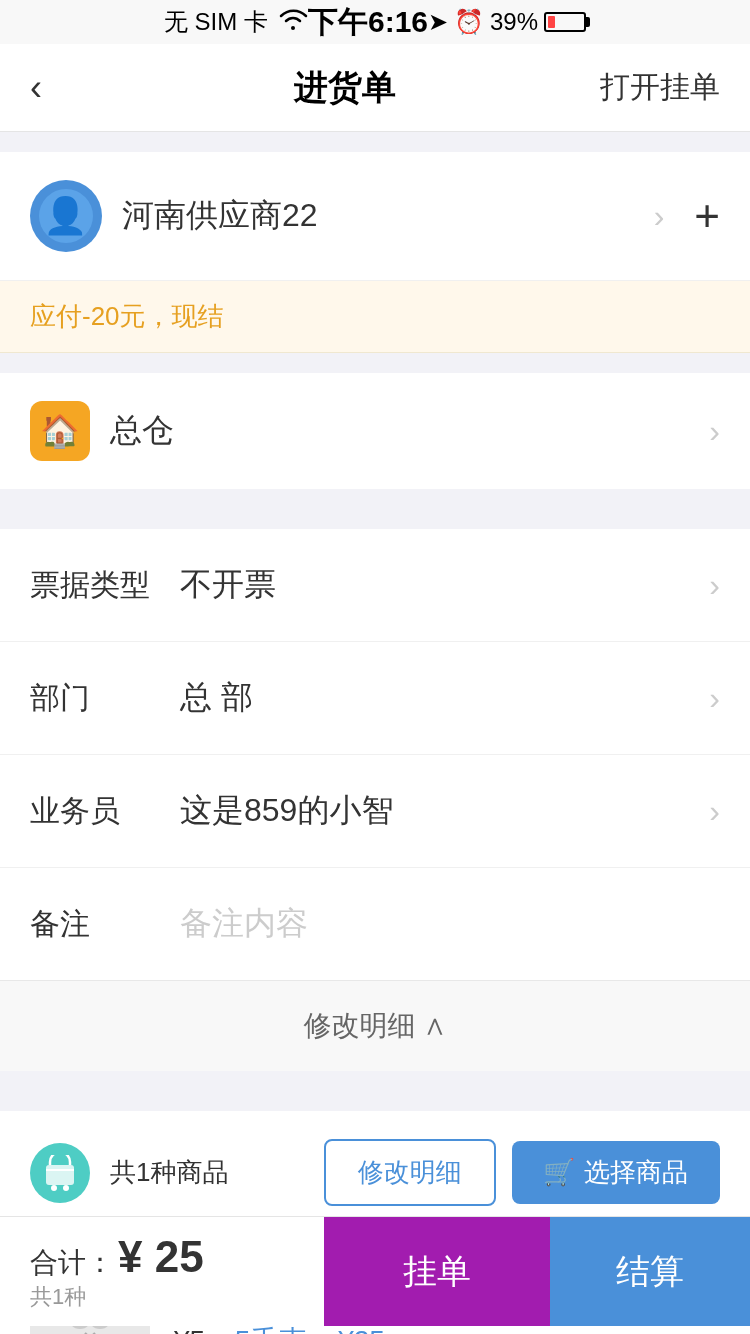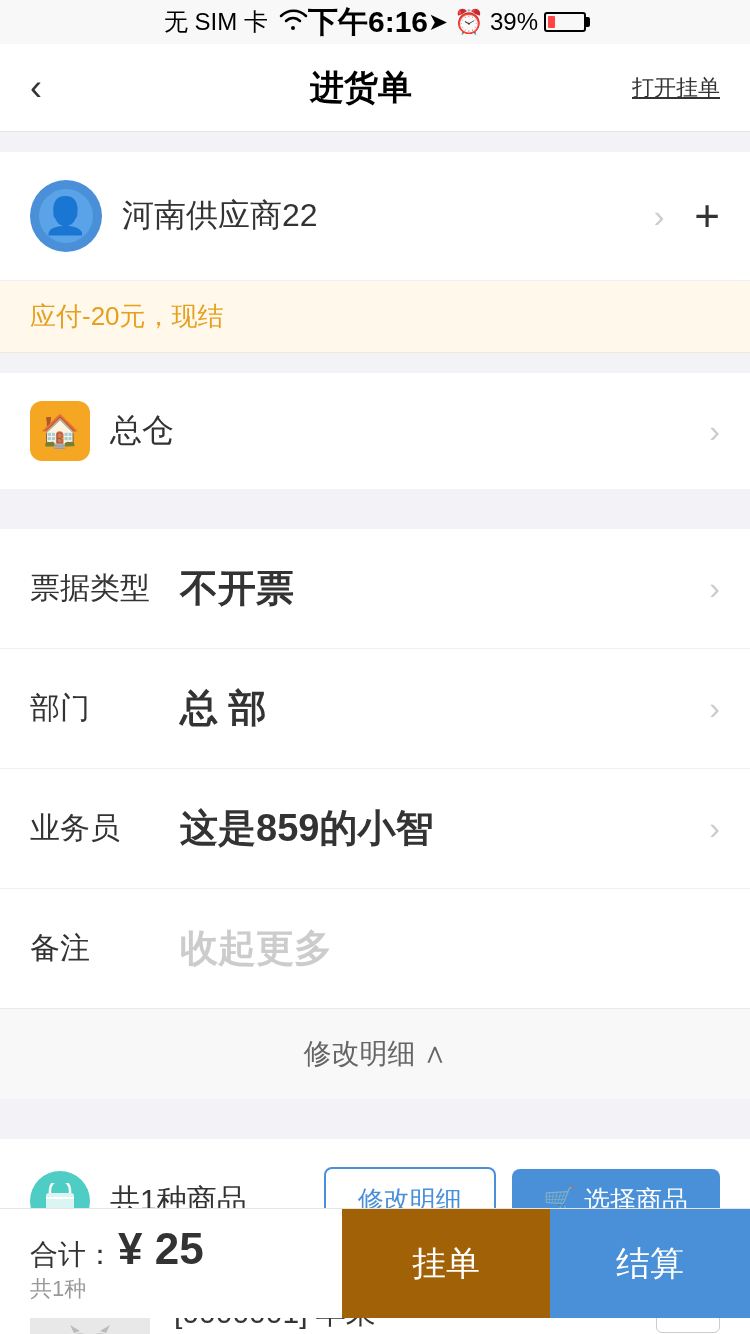--- a/index.html
+++ b/index.html
@@ -71,24 +71,23 @@
       color: #333;
       cursor: pointer;
       width: 60px;
     }
     .nav-title {
       font-size: 34px;
       font-weight: 600;
       color: #000;
     }
     .nav-action {
-      font-size: 22px;
-      color: #333;
-      cursor: pointer;
-      text-decoration: underline;
+      font-size: 30px;
+      color: #333;
+      cursor: pointer;
     }
 
     
     .card {
       background: #fff;
       margin-bottom: 0;
     }
 
     
     .supplier-row {
@@ -190,24 +189,23 @@
     }
     .form-row:last-child { border-bottom: none; }
     .form-label {
       font-size: 30px;
       color: #333;
       width: 130px;
       flex-shrink: 0;
     }
     .form-value {
       flex: 1;
-      font-size: 38px;
+      font-size: 32px;
       color: #333;
       padding-left: 20px;
-      font-weight: bold;
     }
     .form-value.placeholder {
       color: #ccc;
     }
 
     
     .collapse-bar {
       background: #f8f8f8;
       text-align: center;
       padding: 26px 0;
@@ -234,21 +232,21 @@
       border-radius: 50%;
       background: #4ecdc4;
       display: flex;
       align-items: center;
       justify-content: center;
       margin-right: 20px;
       flex-shrink: 0;
     }
     .product-count-text {
       flex: 1;
-      font-size: 30px;
+      font-size: 26px;
       color: #333;
     }
     .btn-outline {
       border: 2px solid #4a90d9;
       color: #4a90d9;
       background: #fff;
       padding: 14px 32px;
       border-radius: 8px;
       font-size: 26px;
       cursor: pointer;
@@ -309,41 +307,41 @@
       border-radius: 6px;
       color: #999;
       font-size: 24px;
       cursor: pointer;
       flex-shrink: 0;
     }
 
     
     .bottom-bar {
       position: fixed;
-      bottom: 16px;
+      bottom: 8px;
       left: 0;
       width: 750px;
       height: 110px;
       display: flex;
       background: #fff;
       border-top: 1px solid #e5e5e5;
     }
     .total-section {
       flex: 1;
       display: flex;
       flex-direction: column;
       justify-content: center;
       padding: 0 30px;
       background: #fff;
     }
     .total-amount { font-size: 44px; font-weight: 700; color: #333; }
     .total-count { font-size: 22px; color: #999; }
     .btn-hold {
-      width: 208px;
-      background: #a16207;
+      width: 226px;
+      background: #a21caf;
       color: #fff;
       border: none;
       font-size: 34px;
       cursor: pointer;
       display: flex;
       align-items: center;
       justify-content: center;
     }
     .btn-checkout {
       width: 200px;
@@ -434,21 +432,21 @@
     <span class="form-value">总 部</span>
     <span class="chevron-right">›</span>
   </div>
   <div class="form-row">
     <span class="form-label">业务员</span>
     <span class="form-value">这是859的小智</span>
     <span class="chevron-right">›</span>
   </div>
   <div class="form-row">
     <span class="form-label">备注</span>
-    <span class="form-value placeholder">收起更多</span>
+    <span class="form-value placeholder">备注内容</span>
   </div>
 </div>
 
 <div class="collapse-bar">
   <span>修改明细 ∧</span>
 </div>
 
 <div class="section-gap"></div>
 
 <div class="products-section">

